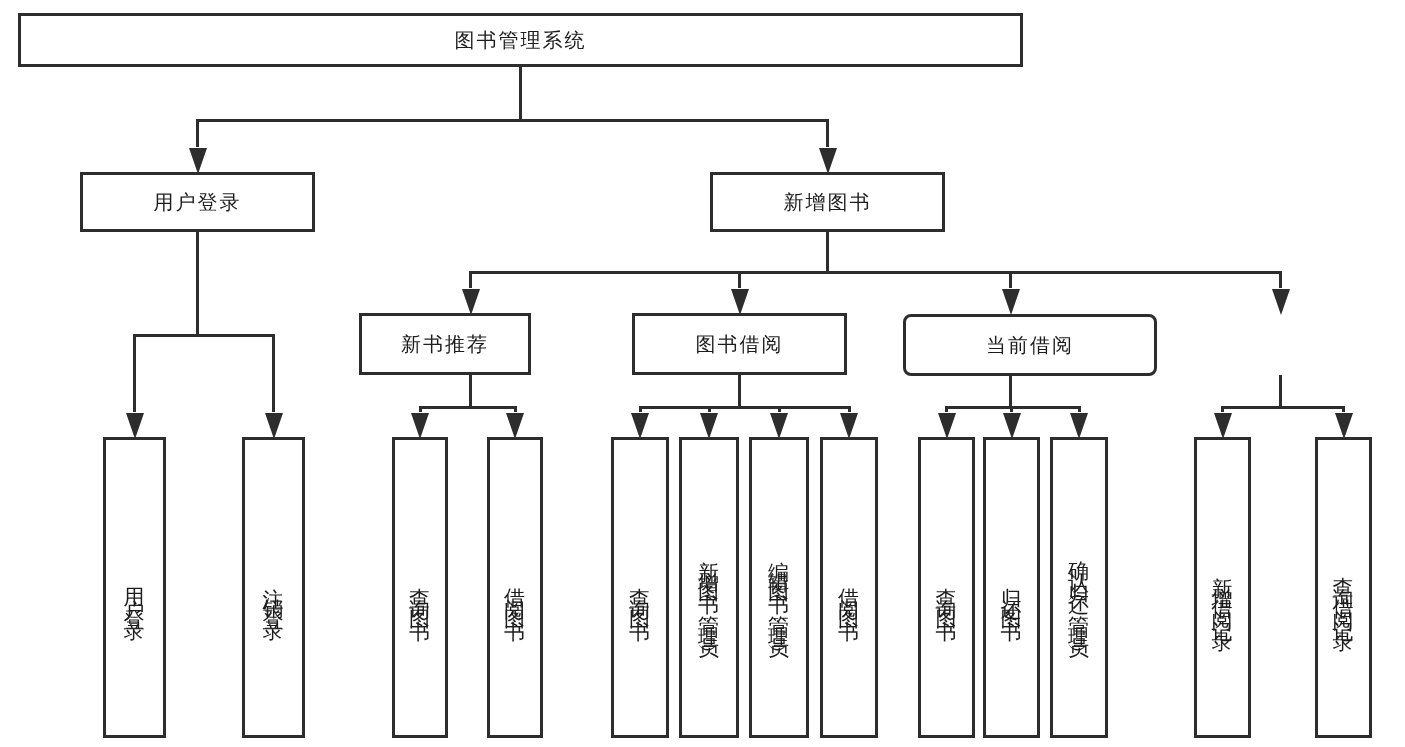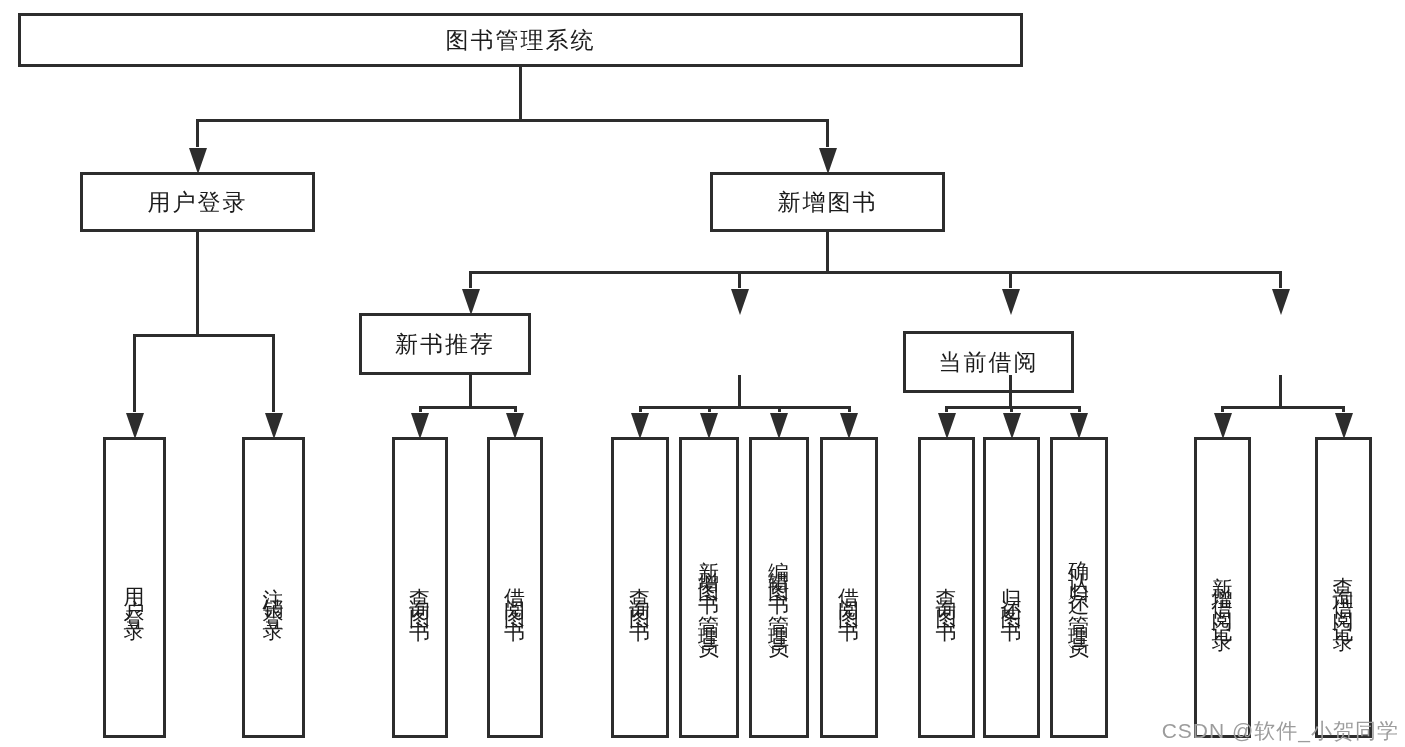--- a/index.html
+++ b/index.html
@@ -19,21 +19,21 @@
     position: absolute;
     box-sizing: border-box;
     border: 3px solid #2d2d2d;
     background: #ffffff;
     display: flex;
     align-items: center;
     justify-content: center;
     color: #1c1c1c;
   }
   .node.h {
-    font-size: 23px;
+    font-size: 20px;
     letter-spacing: 2px;
     white-space: nowrap;
   }
   .node.v {
     writing-mode: vertical-rl;
     text-orientation: mixed;
     font-size: 21px;
     letter-spacing: 11px;
     line-height: 1;
   }
@@ -61,34 +61,36 @@
     color: #9c9c9c;
     letter-spacing: 1px;
     white-space: nowrap;
     z-index: 10;
   }
 </style>
 </head>
 <body>
 
 <div class="stage">
-  <div class="watermark">CSDN @软件_小贺同学</div>
 <div class="node h" style="left: 18px; top: 13px; width: 1005px; height: 54px;">
       <span class="lbl">图书管理系统</span>
     </div>
     <div class="node h" style="left: 80px; top: 172px; width: 235px; height: 60px;">
       <span class="lbl">用户登录</span>
     </div>
     <div class="node h" style="left: 710px; top: 172px; width: 235px; height: 60px;">
       <span class="lbl">新增图书</span>
     </div>
     <div class="node h" style="left: 359px; top: 313px; width: 172px; height: 62px;">
       <span class="lbl">新书推荐</span>
     </div>
-    <div class="node h" style="left: 903px; top: 331px; width: 171px; height: 62px;">
+    <div class="node h" style="left: 632px; top: 313px; width: 215px; height: 62px;">
+      <span class="lbl">图书借阅</span>
+    </div>
+    <div class="node h" style="left: 903px; top: 314px; width: 254px; height: 62px; border-radius: 8px;">
       <span class="lbl">当前借阅</span>
     </div>
     <div class="node v" style="left: 103px; top: 437px; width: 63px; height: 301px;">
       <span class="lbl">用户登录</span>
     </div>
     <div class="node v" style="left: 242px; top: 437px; width: 63px; height: 301px;">
       <span class="lbl">注销登录</span>
     </div>
     <div class="node v" style="left: 392px; top: 437px; width: 56px; height: 301px;">
       <span class="lbl">查询图书</span>

